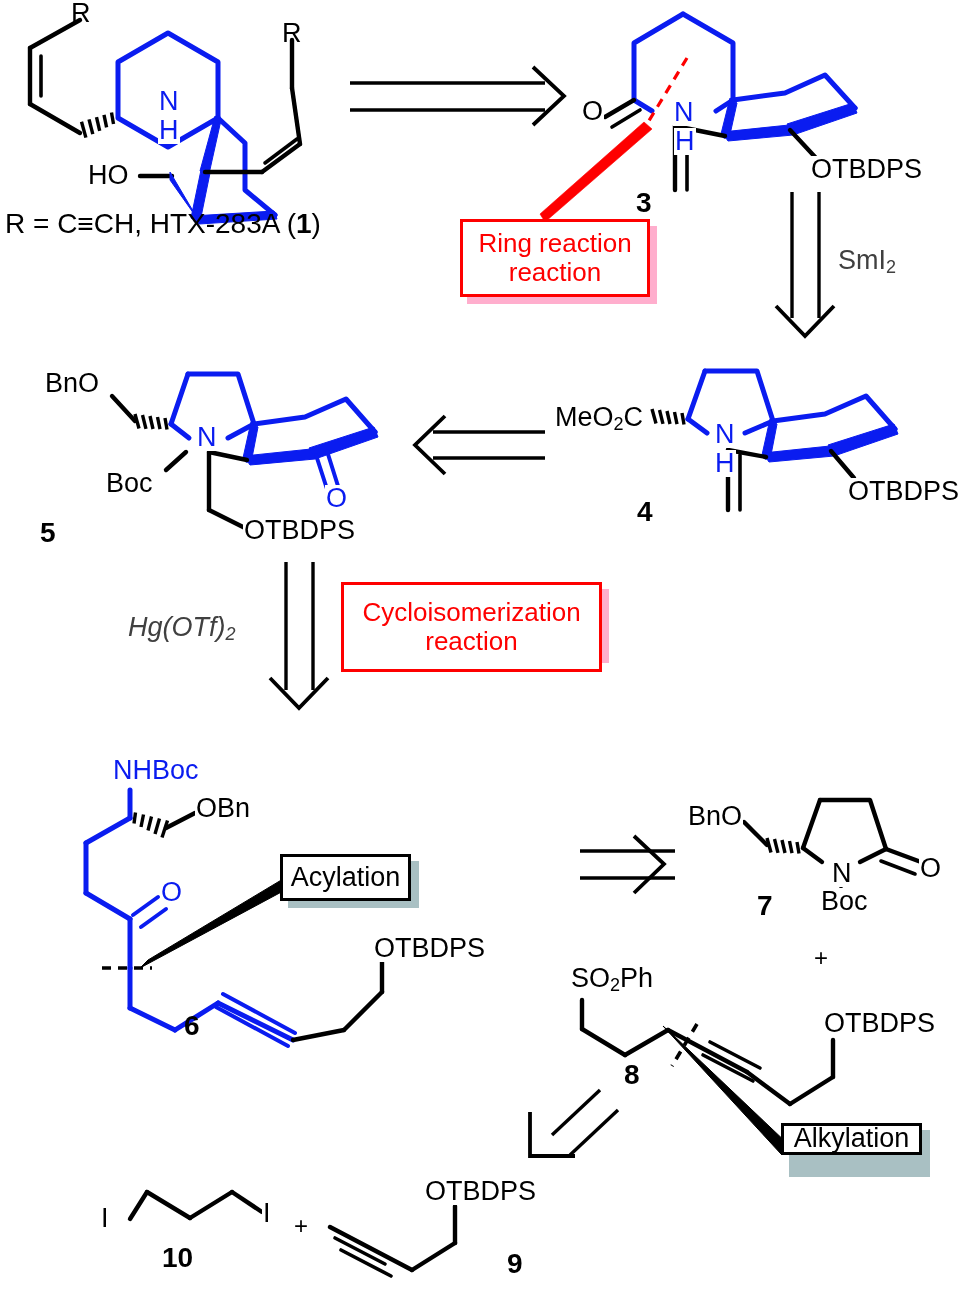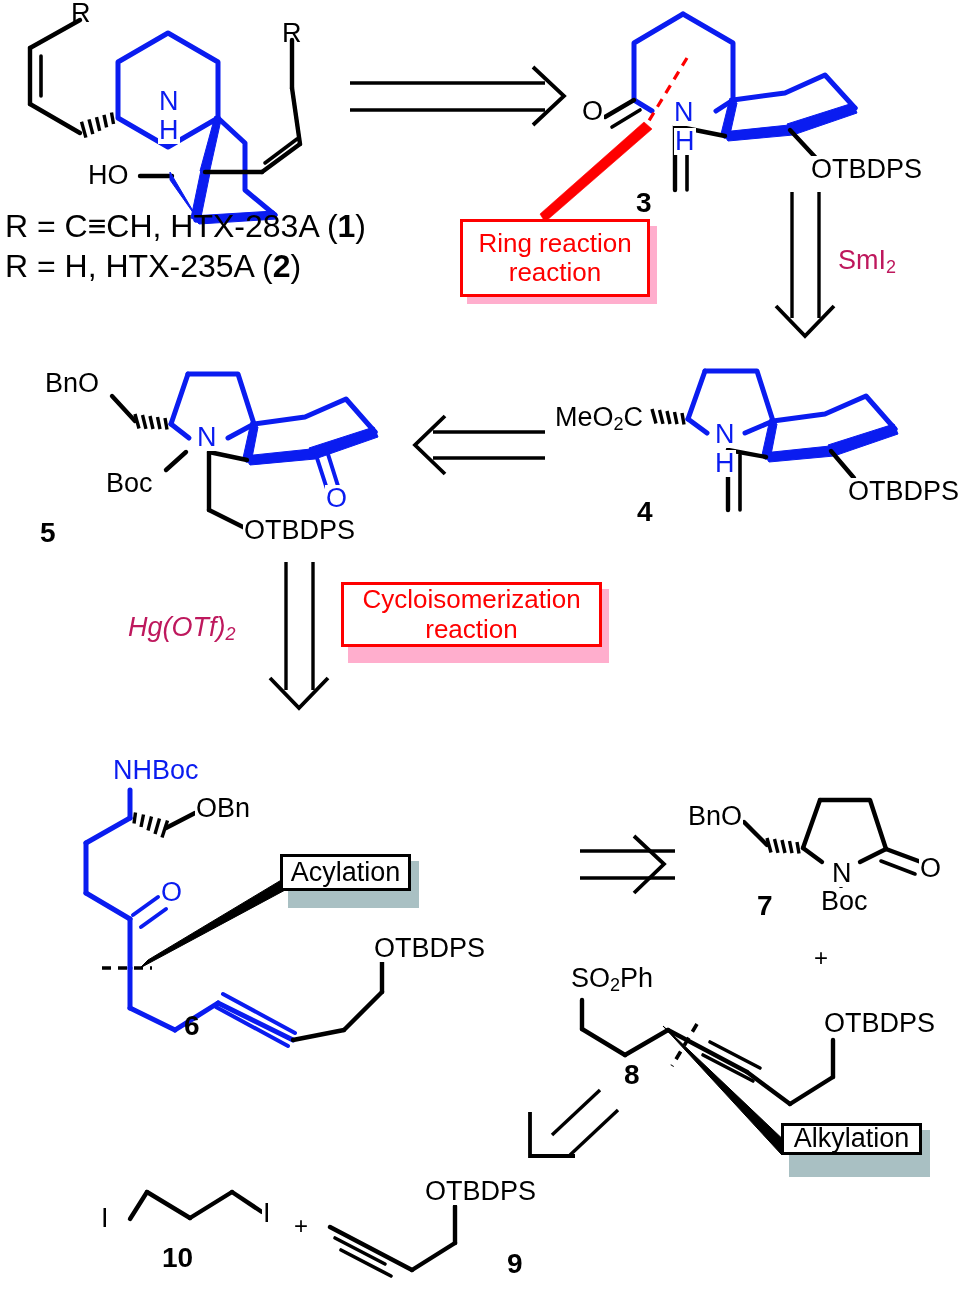--- a/index.html
+++ b/index.html
@@ -56,31 +56,31 @@
     position: absolute;
     font-family: "Liberation Sans", sans-serif;
     font-size: 28px;
     font-weight: bold;
     color: #000000;
     background: transparent;
   }
   .legend-line {
     position: absolute;
     font-family: "Liberation Sans", sans-serif;
-    font-size: 32px;
+    font-size: 28px;
     color: #000000;
     white-space: nowrap;
   }
   .legend-line b { font-weight: bold; }
 
   .reagent {
     position: absolute;
     font-family: "Liberation Sans", sans-serif;
     font-size: 27px;
-    color: #be185d;
+    color: #404040;
     white-space: nowrap;
   }
   .reagent sub { font-size: 18px; vertical-align: -0.22em; }
 
   .plus-sign {
     position: absolute;
     font-family: "Liberation Sans", sans-serif;
     font-size: 24px;
     color: #000000;
   }
@@ -403,23 +403,20 @@
 
   <div class="atom nobg" style="left:70px;  top:0px;">R</div>
   <div class="atom nobg" style="left:281px; top:20px;">R</div>
   <div class="atom blue" style="left:158px; top:88px;">N</div>
   <div class="atom blue" style="left:158px; top:117px;">H</div>
   <div class="atom" style="left:87px;  top:162px;">HO</div>
 
   <div class="legend-line" style="left:5px; top:208px;">
     <span>R = C</span><span class="tri">≡</span><span>CH, HTX-283A (</span><b>1</b><span>)</span>
   </div>
-  <div class="legend-line" style="left:5px; top:248px;">
-    <span>R = H, HTX-235A (</span><b>2</b><span>)</span>
-  </div>
 
   <div class="atom" style="left:581px; top:98px;">O</div>
   <div class="atom blue" style="left:673px; top:99px;">N</div>
   <div class="atom blue" style="left:674px; top:128px;">H</div>
   <div class="atom" style="left:810px; top:156px;">OTBDPS</div>
   <div class="num-label" style="left:636px; top:187px;">3</div>
 
   <div class="atom nobg" style="left:554px; top:404px;">MeO<sub>2</sub>C</div>
   <div class="atom blue" style="left:714px; top:421px;">N</div>
   <div class="atom blue" style="left:714px; top:450px;">H</div>
@@ -465,29 +462,29 @@
 
   <div class="callout-red-shadow" style="left:467px; top:226px; width:190px; height:78px;"></div>
   <div class="callout-red" style="left:460px; top:219px; width:190px; height:78px;">
     <div>
       <div>Ring reaction</div>
       <div>reaction</div>
     </div>
   </div>
 
   <div class="callout-red-shadow" style="left:348px; top:589px; width:261px; height:74px;"></div>
-  <div class="callout-red" style="left:341px; top:582px; width:261px; height:65px;">
+  <div class="callout-red" style="left:341px; top:582px; width:261px; height:90px;">
     <div>
       <div>Cycloisomerization</div>
       <div>reaction</div>
     </div>
   </div>
 
   <div class="callout-blk-shadow" style="left:288px; top:861px; width:131px; height:47px;"></div>
-  <div class="callout-blk" style="left:280px; top:854px; width:131px; height:37px;">
+  <div class="callout-blk" style="left:280px; top:854px; width:131px; height:47px;">
     <span>Acylation</span>
   </div>
 
   <div class="callout-blk-shadow" style="left:789px; top:1130px; width:141px; height:47px;"></div>
   <div class="callout-blk" style="left:781px; top:1123px; width:141px; height:32px;">
     <span>Alkylation</span>
   </div>
 
 </div>
 

